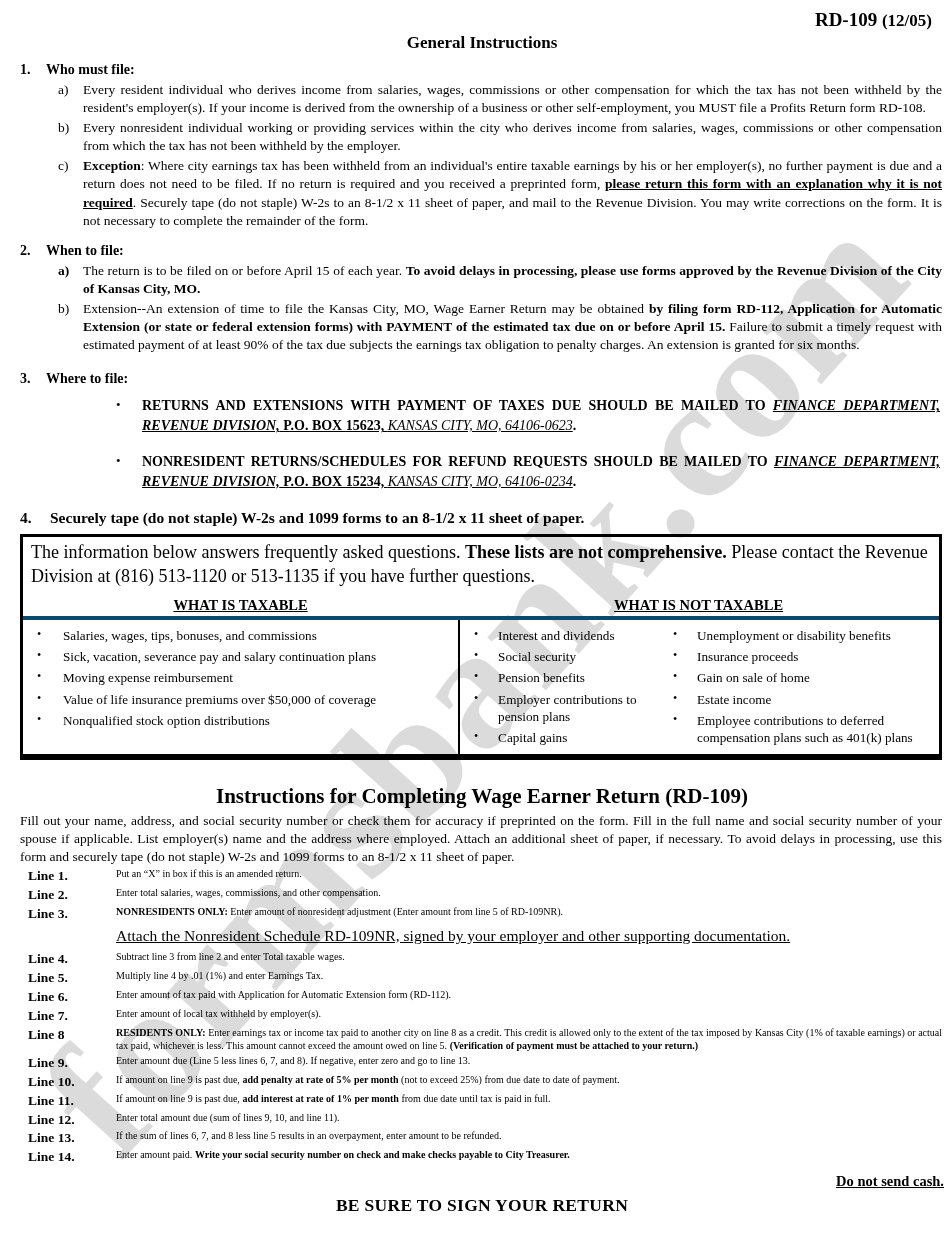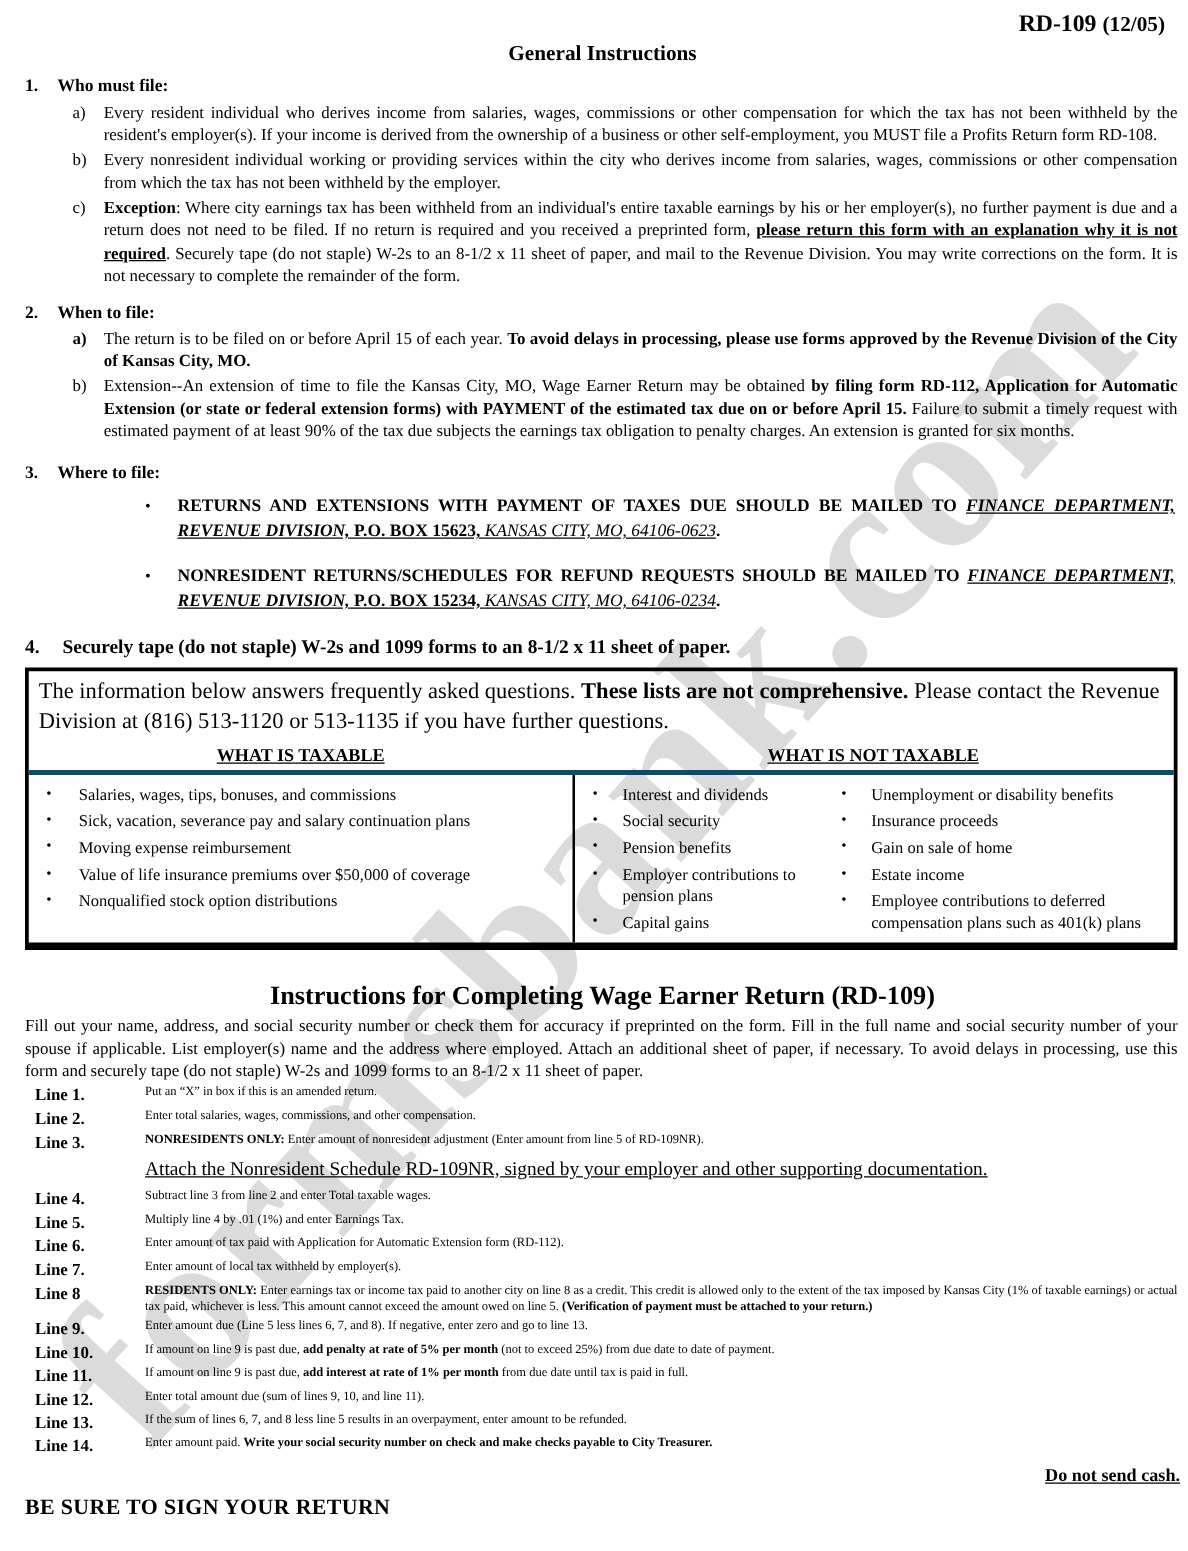--- a/index.html
+++ b/index.html
@@ -43,21 +43,21 @@
   .ftext{flex:1;font-family:Liberation Serif, serif;}
   .inst-title{text-align:center;font-weight:bold;font-size:21px;margin:24px 0 3px 0;}
   .inst-intro{font-size:13.5px;line-height:1.33;text-align:justify;padding-right:2px;}
   .line-row{display:flex;margin-left:8px;margin-top:1px;}
   .line-label{width:88px;flex-shrink:0;font-weight:bold;font-size:13.5px;line-height:1.33;}
   .line-text{flex:1;font-size:10px;line-height:1.33;text-align:justify;padding-right:2px;}
   .attach-row{margin:2px 0 3px 96px;}
   .attach{display:inline;font-size:15.5px;font-weight:normal;text-decoration:underline;line-height:1.45;}
   .attach-wrap{max-width:742px;}
   .footer-cash{text-align:right;font-weight:bold;font-size:14.5px;text-decoration:underline;margin-top:7px;}
-  .footer-sign{font-weight:bold;font-size:17.5px;margin-top:5px;letter-spacing:.3px;}
+  .footer-sign{text-align:center;font-weight:bold;font-size:17.5px;margin-top:5px;letter-spacing:.3px;}
 </style>
 </head>
 <body>
 
 <div class="page">
   <div class="watermark">formsbank.com</div>
 
   <div class="content">
 
     <div class="form-code">

